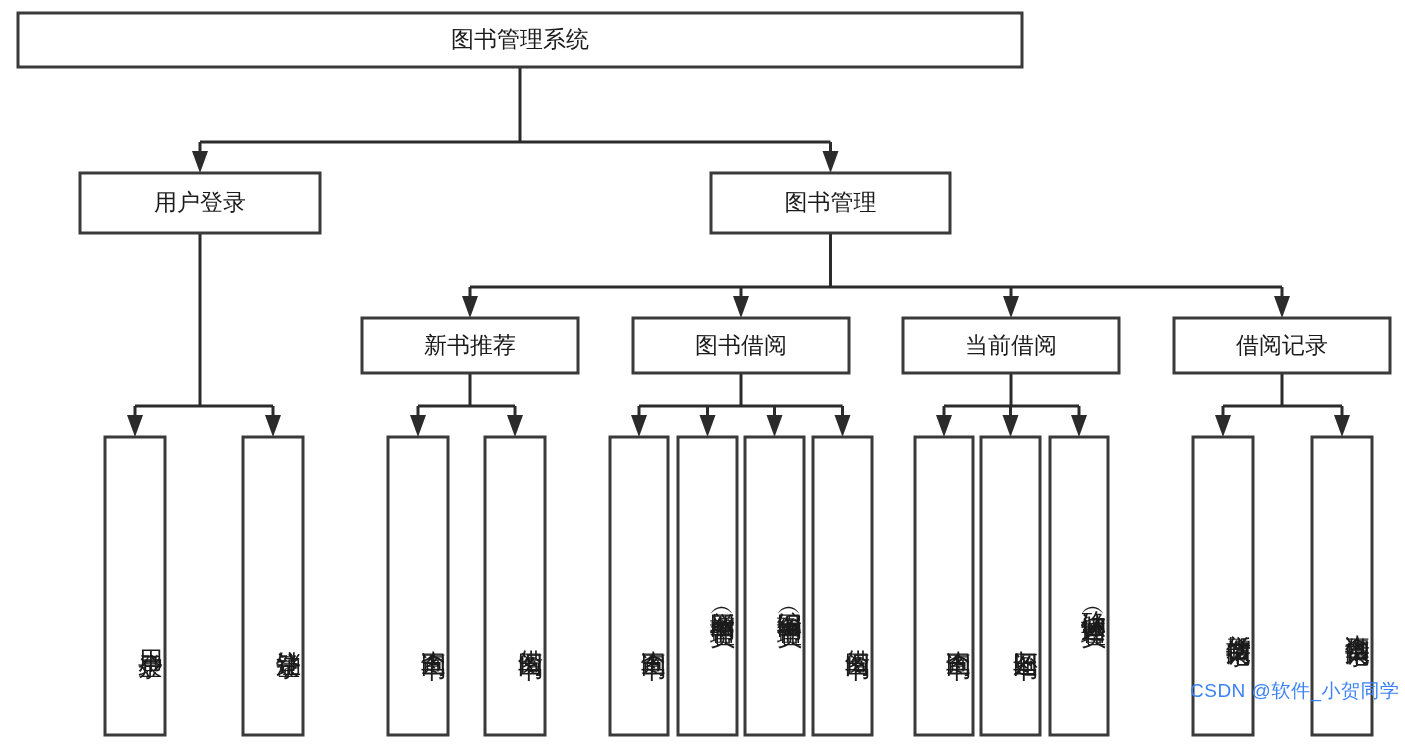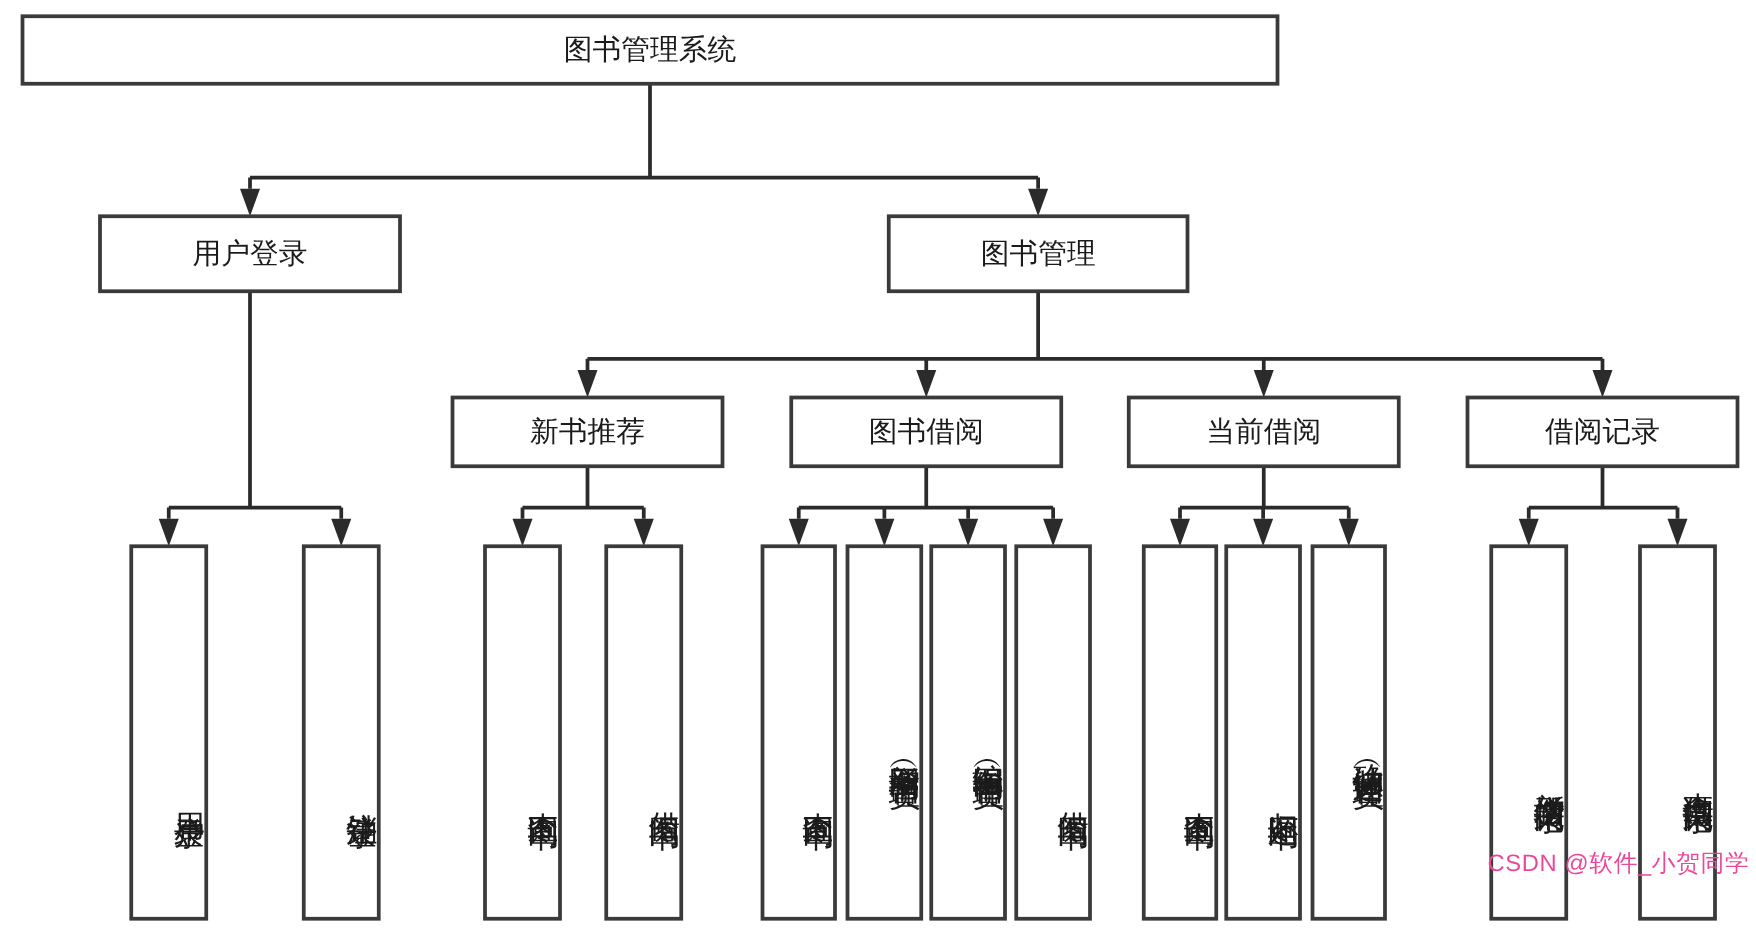--- a/index.html
+++ b/index.html
@@ -215,15 +215,15 @@
       <div class="node-label-v" style="left: 678px; width: 59px; top: 464.5px; height: 270.5px;">新增图书（管理员）</div>
       <div class="node-label-v" style="left: 745px; width: 59px; top: 464.5px; height: 270.5px;">编辑图书（管理员）</div>
       <div class="node-label-v" style="left: 813px; width: 59px; top: 532px; height: 203px;">借阅图书</div>
       <div class="node-label-v" style="left: 915px; width: 58px; top: 532px; height: 203px;">查询图书</div>
       <div class="node-label-v" style="left: 981px; width: 59px; top: 532px; height: 203px;">归还图书</div>
       <div class="node-label-v" style="left: 1050px; width: 58px; top: 464.5px; height: 270.5px;">确认归还（管理员）</div>
       <div class="node-label-v" style="left: 1193px; width: 60px; top: 505px; height: 230px;">新增借阅记录</div>
       <div class="node-label-v" style="left: 1312px; width: 60px; top: 505px; height: 230px;">查询借阅记录</div>
     </div>
 
-  <div class="watermark" style="left: 1190px; top: 678px; color: #ec4899;">CSDN @软件_小贺同学</div>
+  <div class="watermark" style="left: 1190px; top: 678px; color: #3b82f6;">CSDN @软件_小贺同学</div>
 
 </div>
 
 </body></html>

